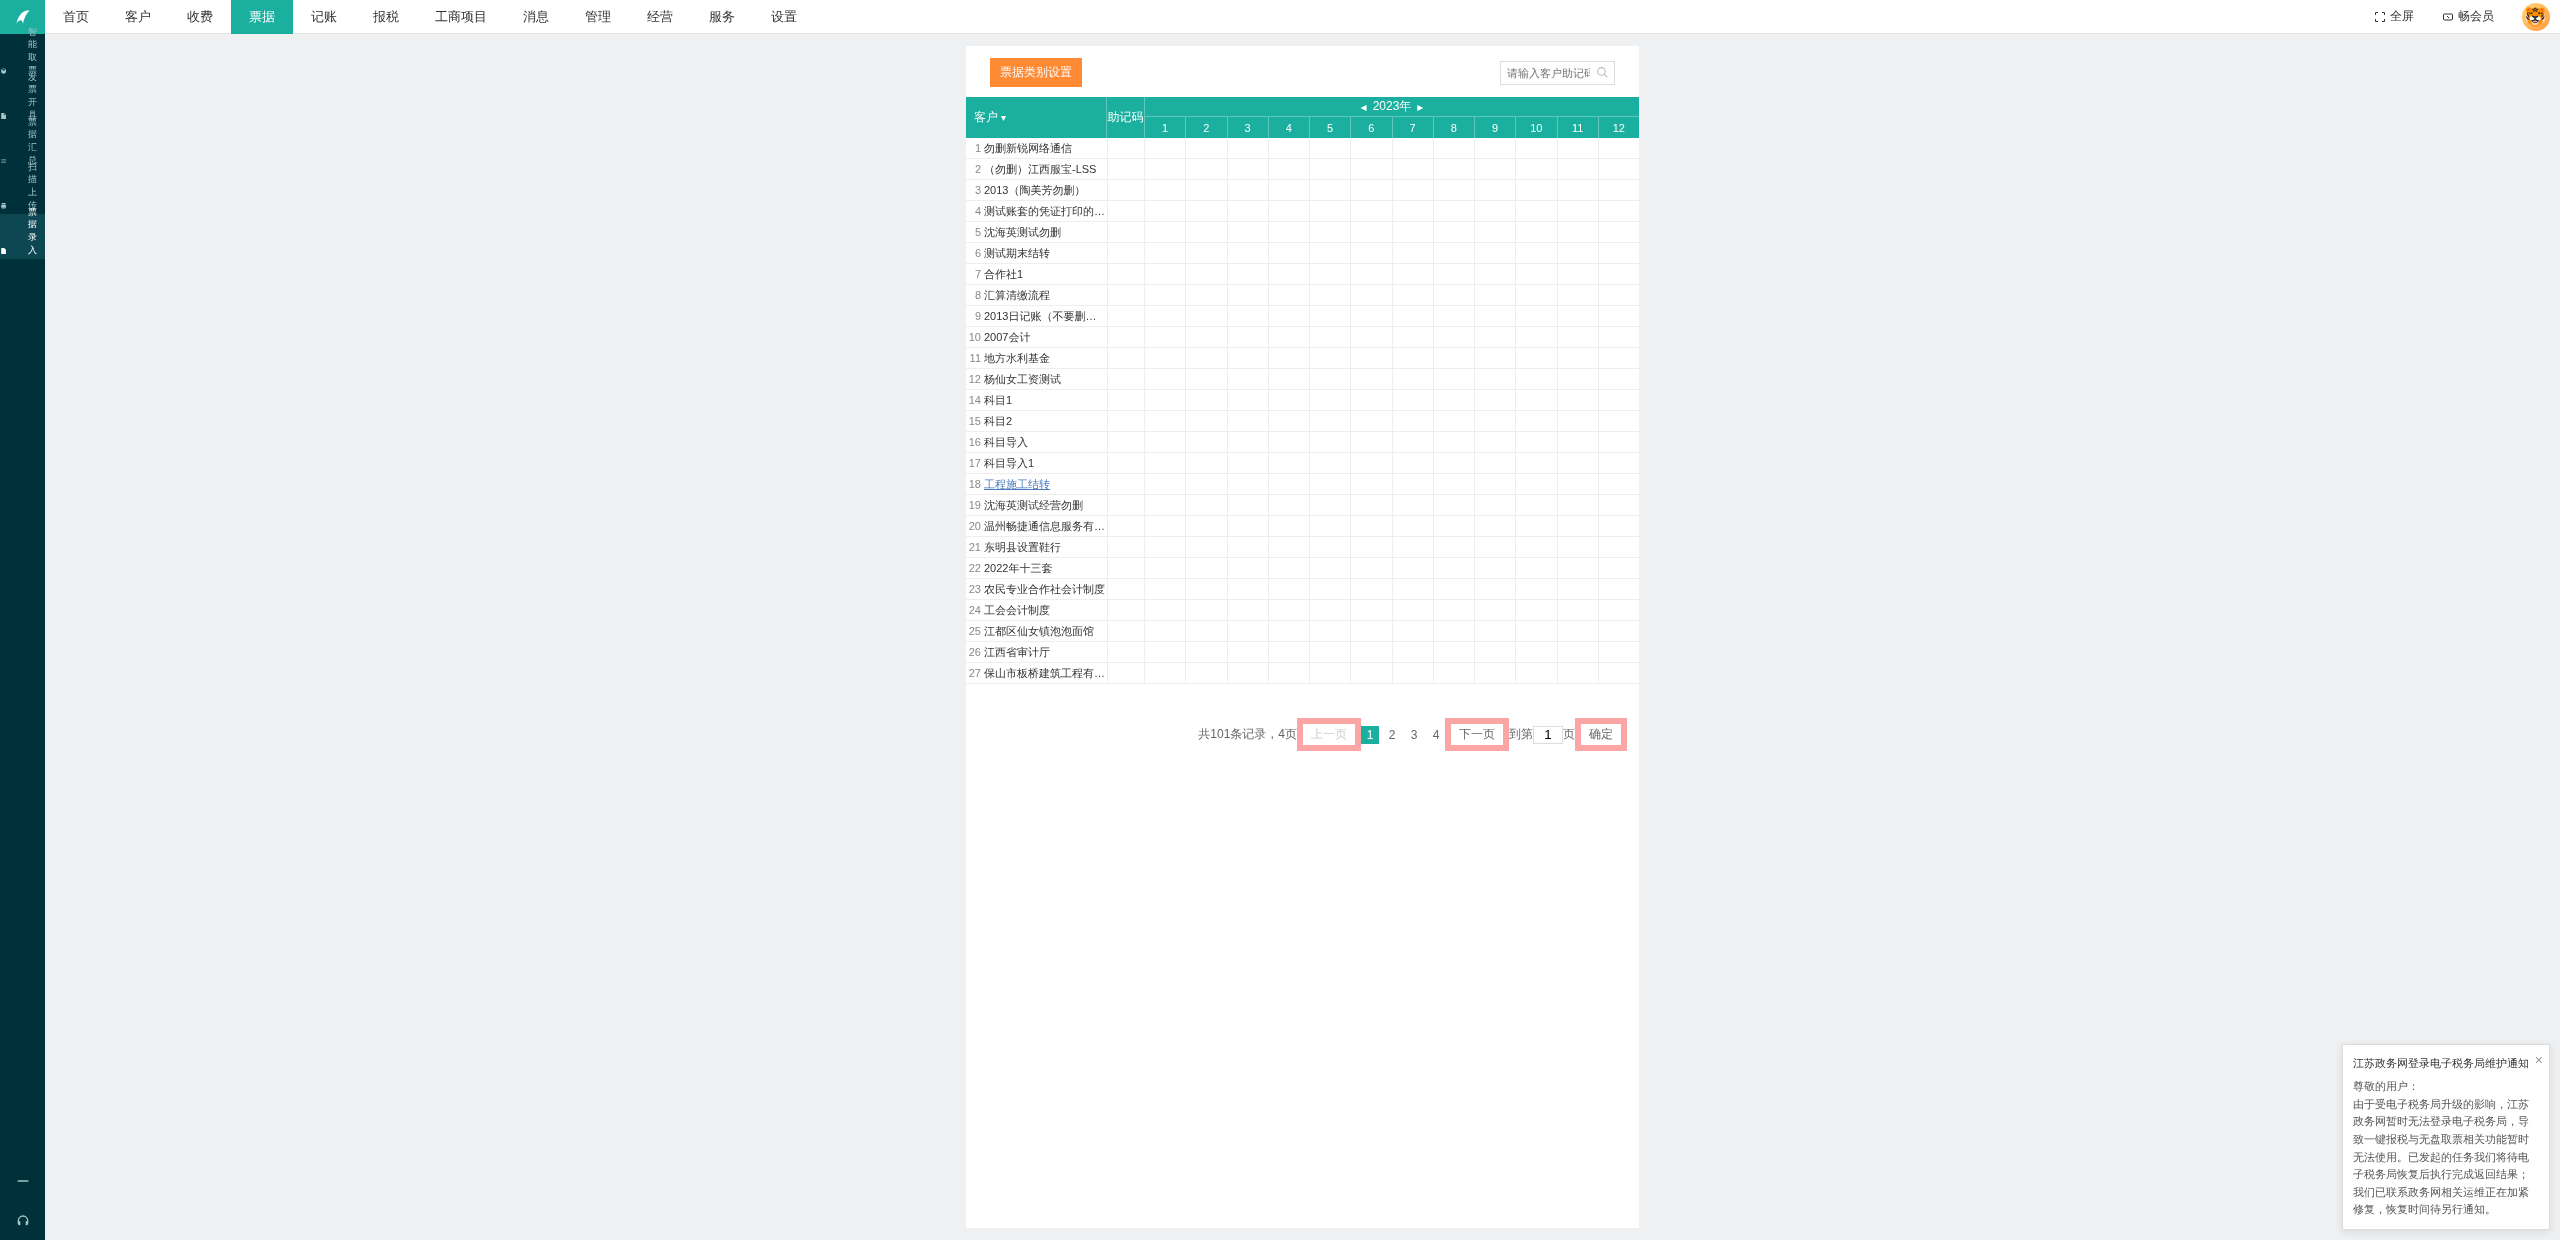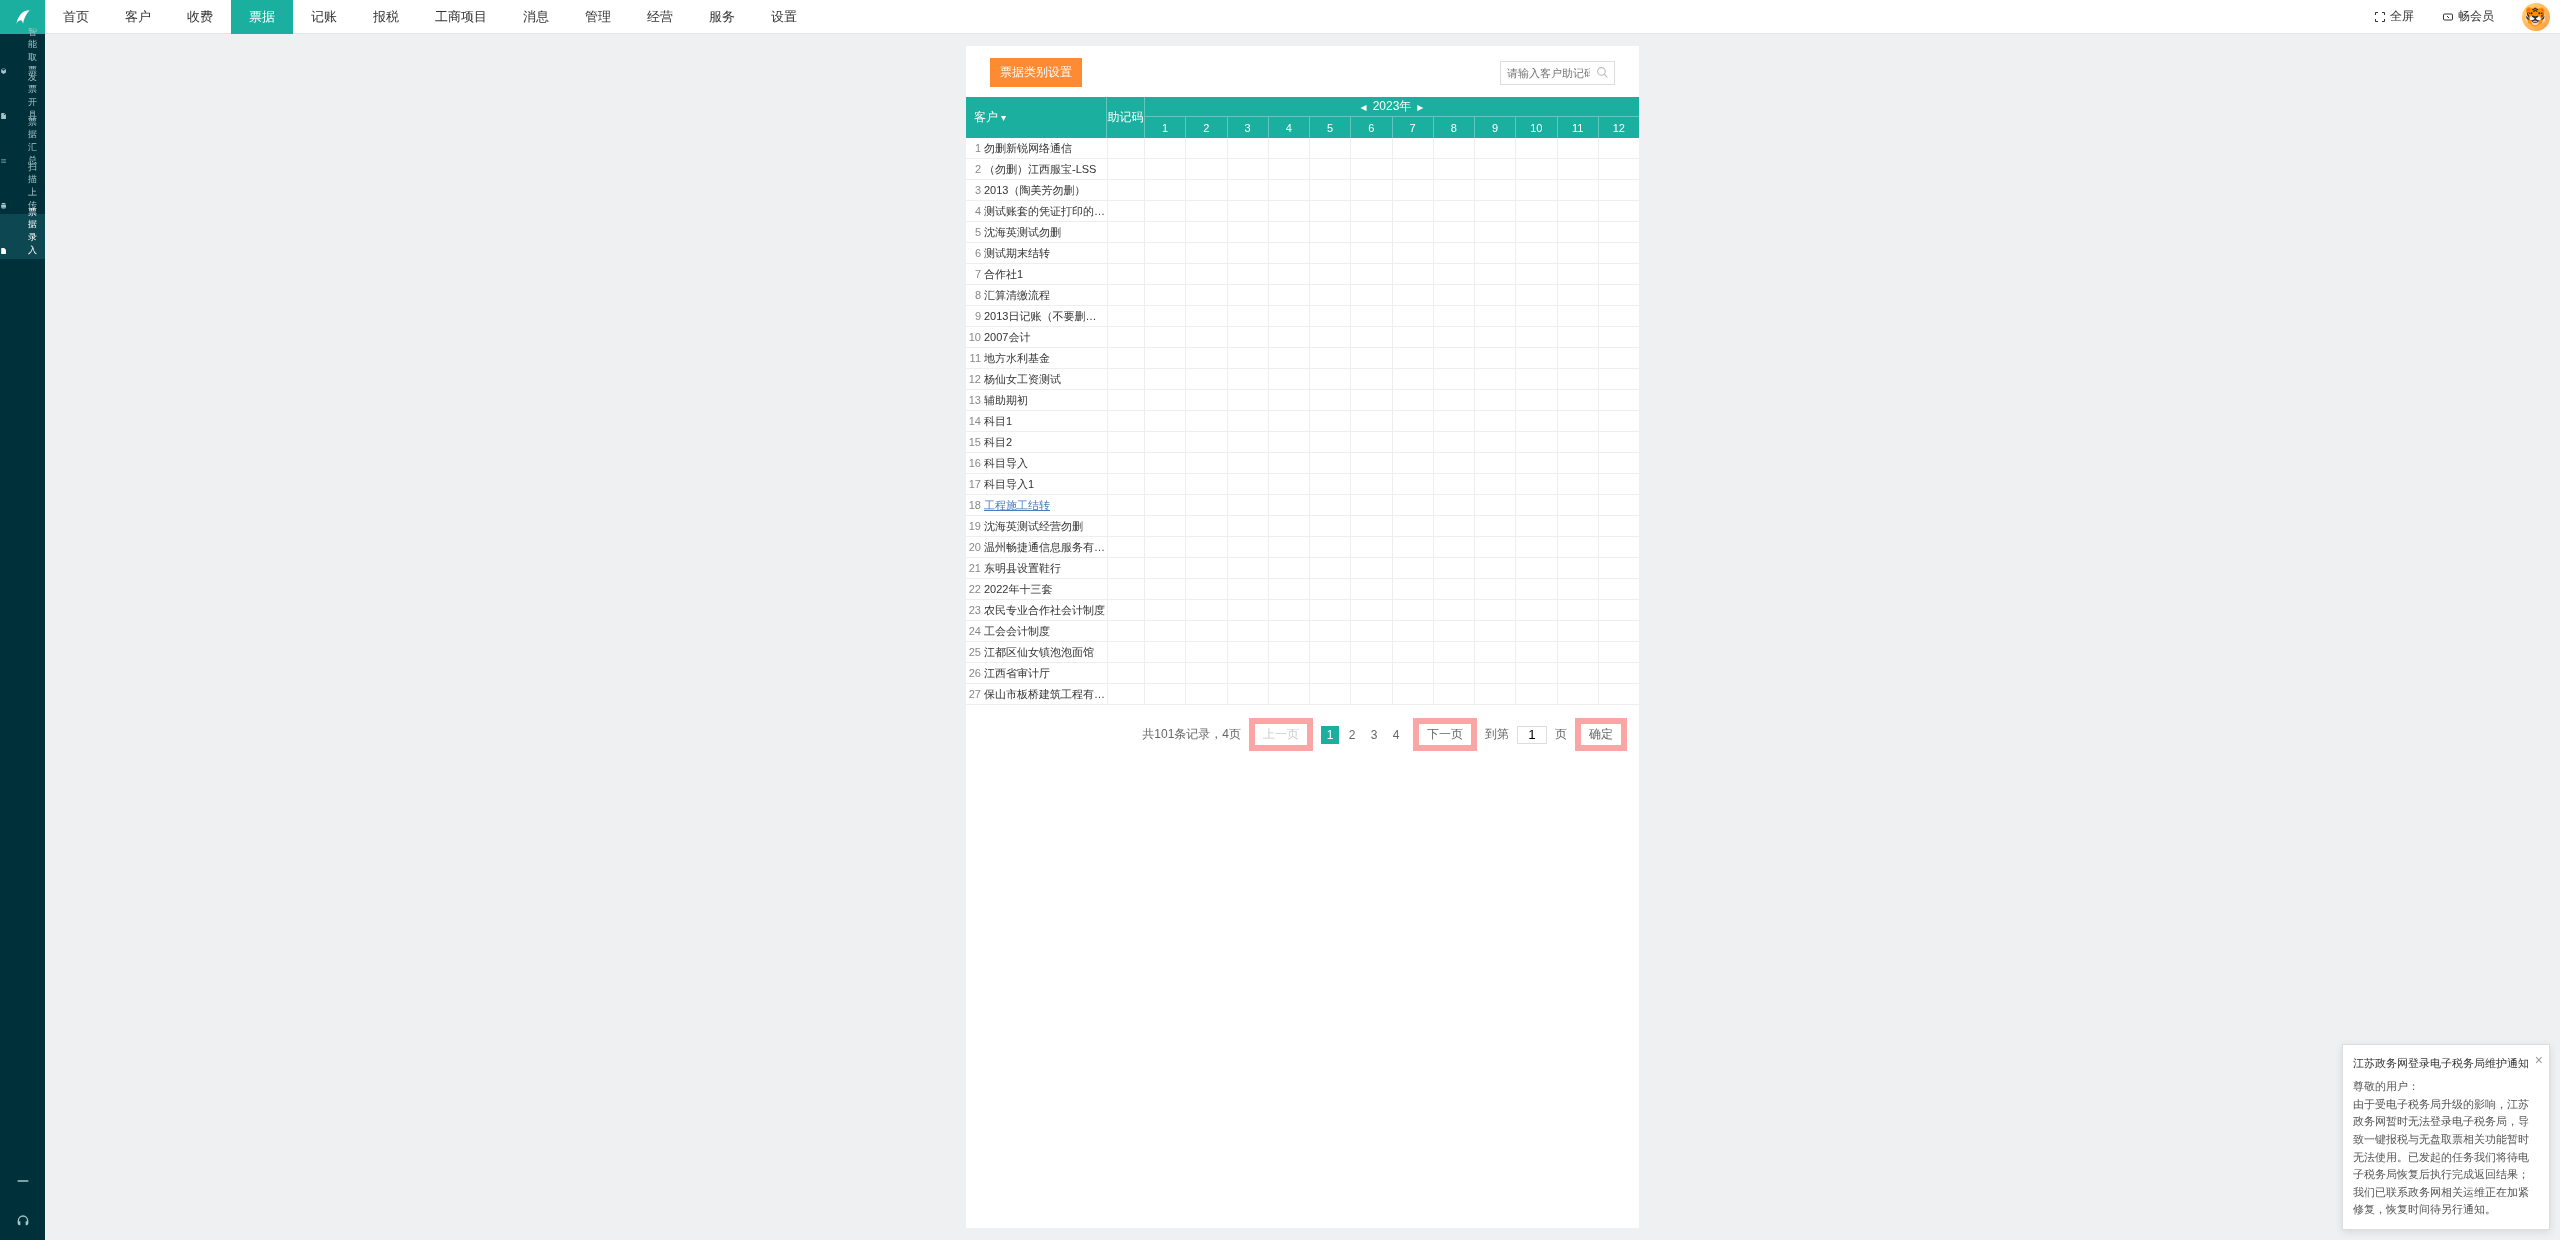--- a/index.html
+++ b/index.html
@@ -42,21 +42,21 @@
 .tbody::-webkit-scrollbar-thumb{background:#c6c6c6;border-radius:4px}
 .tbody::-webkit-scrollbar-track{background:#f0f0f0}
 .trow{display:flex;height:21px;border-bottom:1px solid #eee;font-size:11px;align-items:center}
 .td-num{width:18px;text-align:right;color:#888;padding-right:3px}
 .td-name{width:123px;white-space:nowrap;overflow:hidden;text-overflow:ellipsis;color:#333}
 .td-name.link{color:#4a7bbf;text-decoration:underline;cursor:pointer}
 .td-code{width:38px;border-left:1px solid #eee;border-right:1px solid #eee;height:100%}
 .td-months{flex:1;display:flex;height:100%}
 .td-m{flex:1;border-right:1px solid #eee;height:100%}
 .td-m:last-child{border-right:none}
-.pager{display:flex;align-items:center;justify-content:flex-end;padding:10px 12px;gap:8px;font-size:12px;color:#666}
+.pager{display:flex;align-items:center;justify-content:flex-end;padding:10px 12px;font-size:12px;color:#666}
 .pg-btn{padding:2px 8px;border:6px solid #fca5a5;cursor:pointer;background:#fff}
 .pg-btn.disabled{color:#ccc;cursor:default}
 .pg-num{width:18px;height:18px;display:flex;align-items:center;justify-content:center;cursor:pointer}
 .pg-num.active{background:#1aaf9e;color:#fff}
 .pg-input{width:30px;height:18px;border:1px solid #ddd;text-align:center}
 .notice{position:fixed;right:10px;bottom:10px;width:208px;background:#fff;border:1px solid #ddd;box-shadow:0 2px 8px rgba(0,0,0,.1);padding:10px;font-size:11px;line-height:1.6;color:#555}
 .notice-close{position:absolute;right:6px;top:4px;cursor:pointer;color:#999;font-size:14px}
 .notice-title{color:#333;margin-bottom:6px}
 .sort-ico{margin-left:3px;font-size:10px}
 </style>
@@ -416,39 +416,20 @@
               <div class="td-m"></div>
               <div class="td-m"></div>
               <div class="td-m"></div>
               <div class="td-m"></div>
               <div class="td-m"></div>
               <div class="td-m"></div>
               <div class="td-m"></div>
             </div>
           </div>
           <div class="trow">
-            <div class="td-num">13</div>
-            <div class="td-name">辅助期初</div>
-            <div class="td-code"></div>
-            <div class="td-months">
-              <div class="td-m"></div>
-              <div class="td-m"></div>
-              <div class="td-m"></div>
-              <div class="td-m"></div>
-              <div class="td-m"></div>
-              <div class="td-m"></div>
-              <div class="td-m"></div>
-              <div class="td-m"></div>
-              <div class="td-m"></div>
-              <div class="td-m"></div>
-              <div class="td-m"></div>
-              <div class="td-m"></div>
-            </div>
-          </div>
-          <div class="trow">
             <div class="td-num">14</div>
             <div class="td-name">科目1</div>
             <div class="td-code"></div>
             <div class="td-months">
               <div class="td-m"></div>
               <div class="td-m"></div>
               <div class="td-m"></div>
               <div class="td-m"></div>
               <div class="td-m"></div>
               <div class="td-m"></div>

